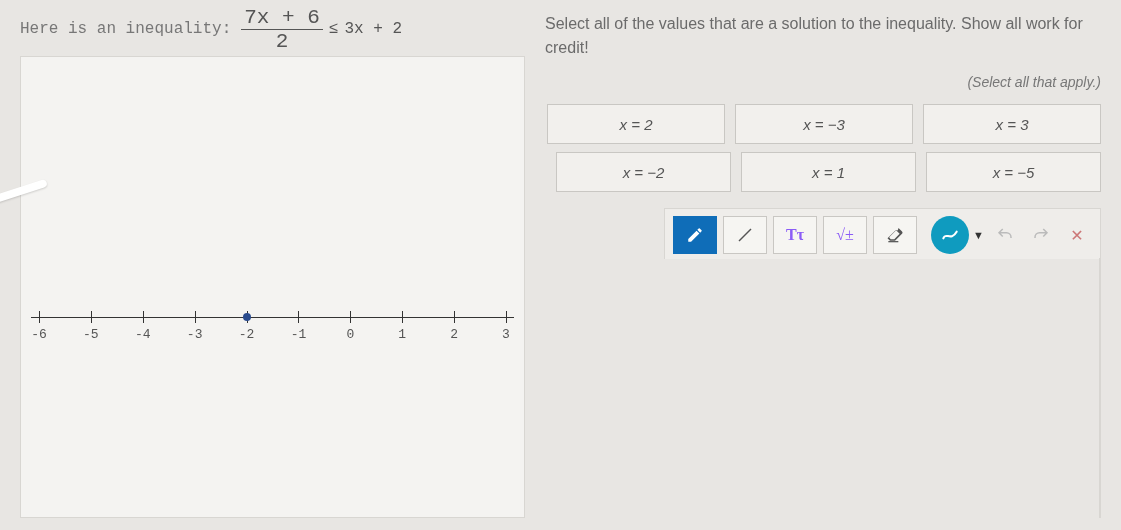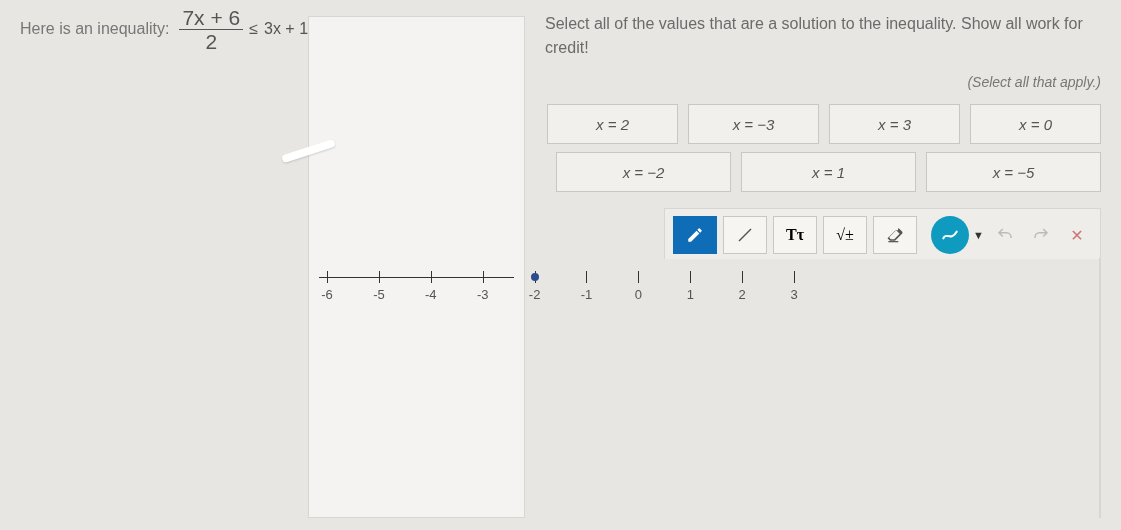--- a/index.html
+++ b/index.html
@@ -15,21 +15,22 @@
     .container {
       display: flex;
       width: 100%;
       height: 100%;
       padding: 12px 20px;
       gap: 20px;
     }
     .left-panel {
       flex: 0 0 505px;
       display: flex;
-      flex-direction: row;
+      flex-direction: column;
+      font-family: Liberation Mono, monospace;
     }
     .right-panel {
       flex: 1;
       display: flex;
       flex-direction: column;
       align-items: flex-end;
     }
     .prompt-row {
       display: flex;
       align-items: center;
@@ -149,21 +150,21 @@
     }
     .tbtn {
       width: 44px; height: 38px;
       border: 1px solid #c9c7c3;
       background: #f6f5f2;
       display: flex;
       align-items: center;
       justify-content: center;
       cursor: pointer;
       font-size: 16px;
-      color: #000000;
+      color: #8b5cf6;
     }
     .tbtn.active {
       background: #0f6db8;
       border-color: #0f6db8;
       color: #fff;
     }
     .tbtn.round {
       border-radius: 50%;
       width: 38px; height: 38px;
       background: #0f9bbf;
@@ -205,21 +206,21 @@
 
   <div class="left-panel">
     <div class="prompt-row">
       <span>Here is an inequality:</span>
       <span class="ineq">
         <span class="frac">
           <span class="num">7x + 6</span>
           <span class="den">2</span>
         </span>
         <span>≤</span>
-        <span>3x + 1</span>
+        <span>3x + 2</span>
       </span>
     </div>
     <div class="graph-area" id="graph">
       <div class="marker-line"></div>
       <div class="number-line"></div>
     <div class="tick" style="left: 18px;"></div>
         <div class="tick-label" style="left: 18px;">-6</div>
         <div class="tick" style="left: 69.8889px;"></div>
         <div class="tick-label" style="left: 69.8889px;">-5</div>
         <div class="tick" style="left: 121.778px;"></div>
@@ -244,21 +245,20 @@
 
   <div class="right-panel">
     <div class="instruction">Select all of the values that are a solution to the inequality. Show all work for credit!</div>
     <div class="sub-inst">(Select all that apply.)</div>
 
     <div class="choices">
       <div class="choice-row row1" id="row1">
           <div class="choice" style="flex: 1 1 0%;">x = 2</div>
           <div class="choice" style="flex: 1 1 0%;">x = −3</div>
           <div class="choice" style="flex: 1 1 0%;">x = 3</div>
-          <div class="choice" style="flex: 1 1 0%;">x = 0</div>
         </div>
       <div class="choice-row row2" id="row2">
           <div class="choice" style="flex: 1 1 0%;">x = −2</div>
           <div class="choice" style="flex: 1 1 0%;">x = 1</div>
           <div class="choice" style="flex: 1 1 0%;">x = −5</div>
         </div>
     </div>
 
     <div class="toolbar-wrap">
       <div class="toolbar">

